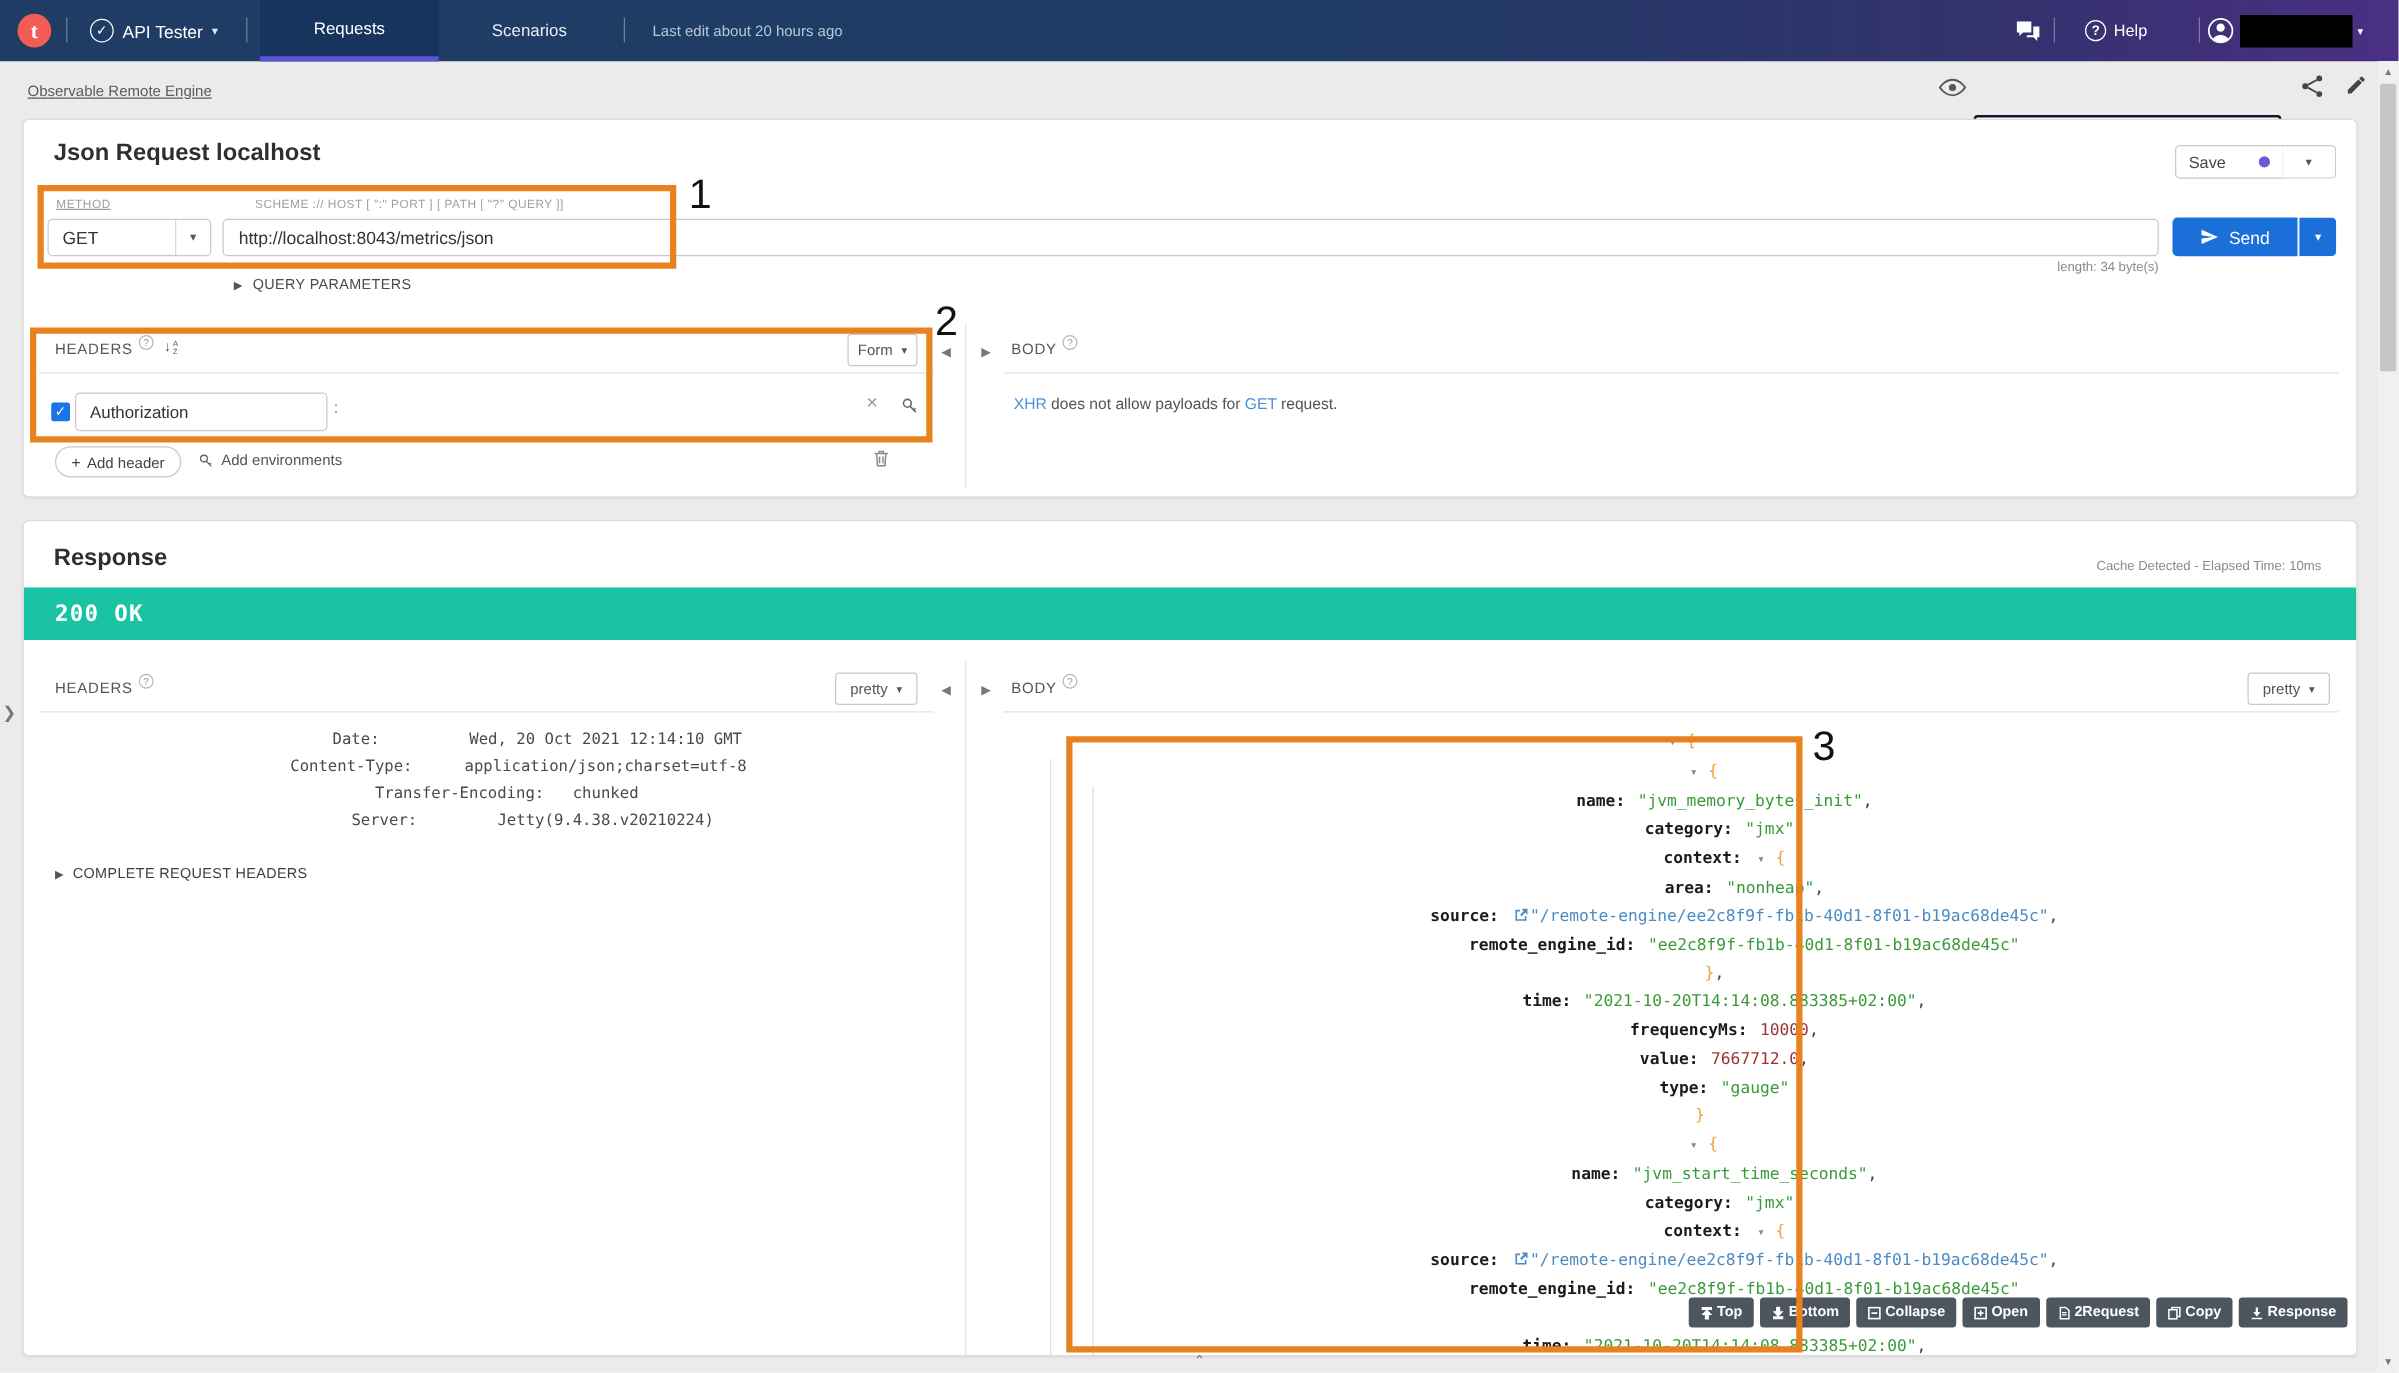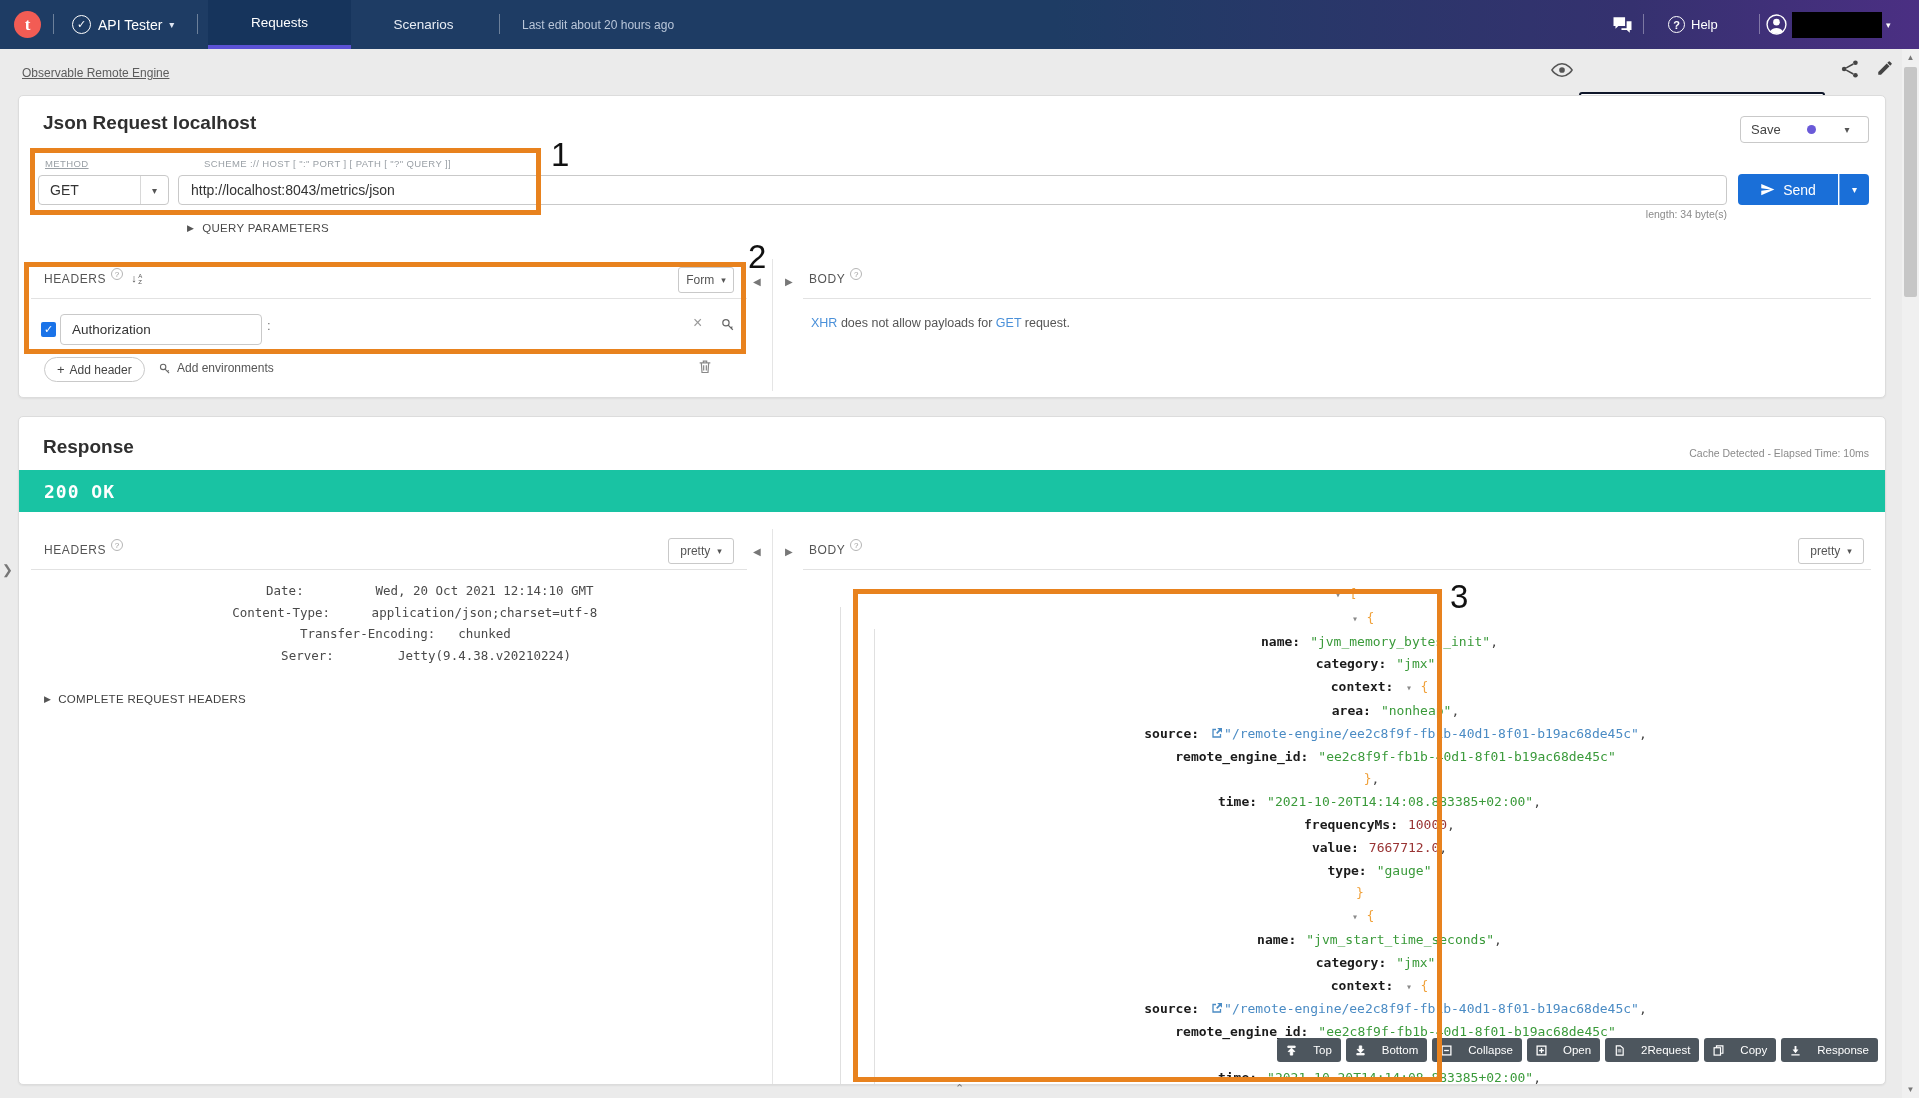--- a/index.html
+++ b/index.html
@@ -101,21 +101,21 @@
                     background:#fff; display:flex; align-items:center; gap:5px; padding:0 12px; font-size:12px; color:#444; cursor:pointer; }
   .add-auth { position:absolute; left:139px; top:265px; display:flex; align-items:center; gap:6px;
               font-size:12px; color:#555; cursor:pointer; }
   .trash-ic { position:absolute; left:678px; top:262px; width:16px; height:17px; cursor:pointer; }
 
   .xhr-msg { position:absolute; left:792px; top:220px; font-size:12.5px; color:#555; }
   .lnk { color:#4a90d9; cursor:pointer; }
 
   
   .resp-title { position:absolute; left:24px; top:19px; font-size:19px; font-weight:bold; color:#2f2f2f; }
-  .resp-meta { position:absolute; right:16px; top:30px; font-size:10.5px; color:#8a8a8a; }
+  .resp-meta { position:absolute; right:28px; top:30px; font-size:10.5px; color:#8a8a8a; }
   .status-bar { position:absolute; left:0; top:53px; width:1866px; height:42px; background:#19c3a3;
                 display:flex; align-items:center; }
   .status-text { margin-left:25px; font-family:"DejaVu Sans Mono",monospace; font-weight:bold; font-size:18px;
                  color:#fff; letter-spacing:1px; }
 
   .resp-row { position:absolute; left:25px; width:700px; font-family:"DejaVu Sans Mono",monospace; font-size:12.5px; color:#4a4a4a; }
   .resp-row .rk { display:inline-block; width:181px; }
   .crh-row { position:absolute; left:25px; top:276px; font-size:11.5px; color:#3f3f3f; letter-spacing:.3px;
              display:flex; align-items:center; gap:7px; cursor:pointer; }
 
@@ -128,21 +128,21 @@
   .tk-k   { font-weight:bold; color:#1b1b1b; margin-right:10px; }
   .tk-s   { color:#3a9a3a; }
   .tk-n   { color:#993333; }
   .tk-p   { color:#444; }
   .tk-lk  { color:#4a8bc4; cursor:pointer; }
   .tk-ei  { color:#4a8bc4; display:inline-block; width:15px; position:relative; top:1px; cursor:pointer; }
   .tk-ei svg { width:12px; height:12px; }
 
   .json-toolbar { position:absolute; right:7px; top:621px; display:flex; gap:5px; }
   .tb-btn { background:#4d565e; color:#fff; border-radius:3px; height:24px; padding:0 9px;
-            display:flex; align-items:center; gap:16px; font-size:11.5px; cursor:pointer; }
+            display:flex; align-items:center; gap:3px; font-size:11.5px; cursor:pointer;font-weight:bold; }
   .tb-ic svg { width:11px; height:11px; display:block; fill:#fff; stroke:#fff; }
 
   
   .anno-box { position:absolute; border:5px solid #e8821e; z-index:60; pointer-events:none; }
   .anno-num { position:absolute; z-index:61; font-size:33px; color:#111; font-family:"Liberation Sans",sans-serif; }
 
   
   .scrollbar { position:absolute; right:0; top:49px; width:17px; height:1049px; background:#f0f0f0; z-index:70; }
   .sb-arrow { position:absolute; left:0; width:17px; height:17px; display:flex; align-items:center;
               justify-content:center; font-size:8px; color:#777; background:#f0f0f0; cursor:pointer; }

